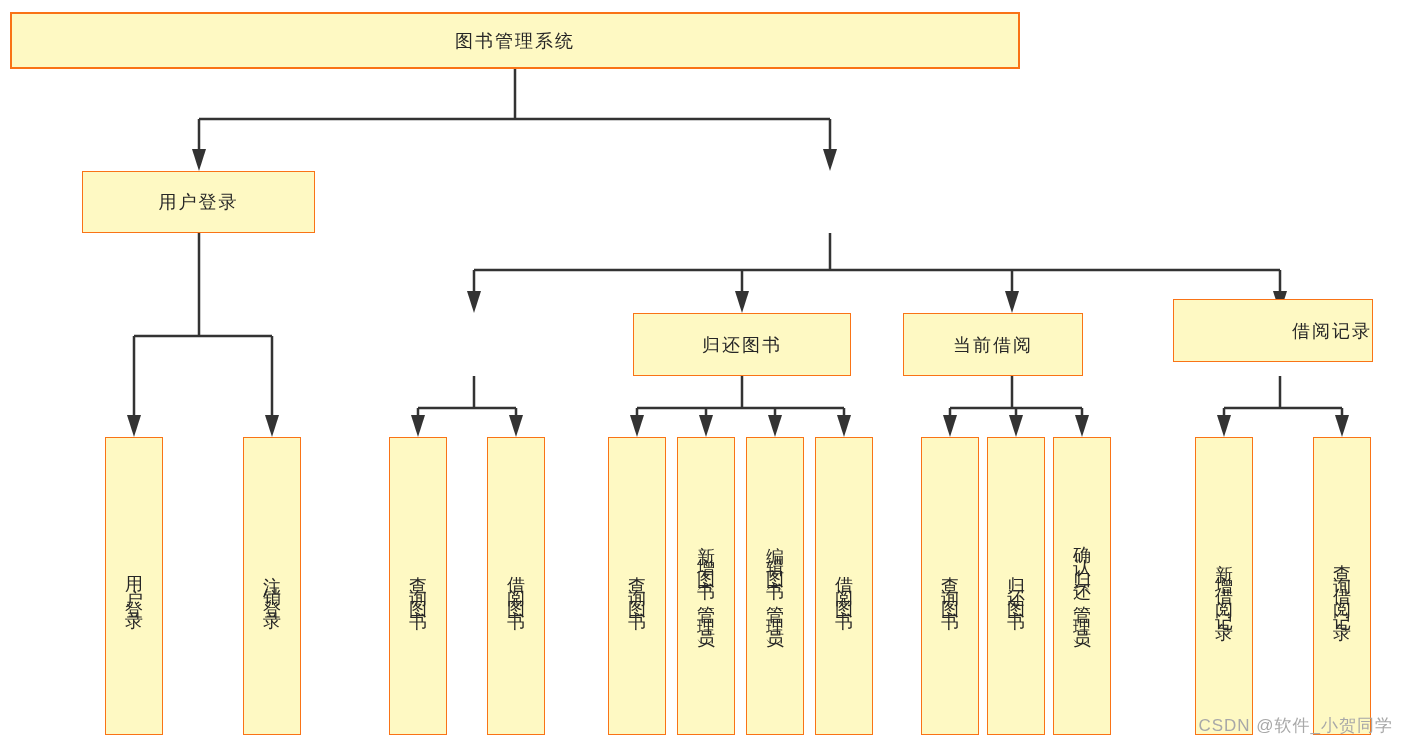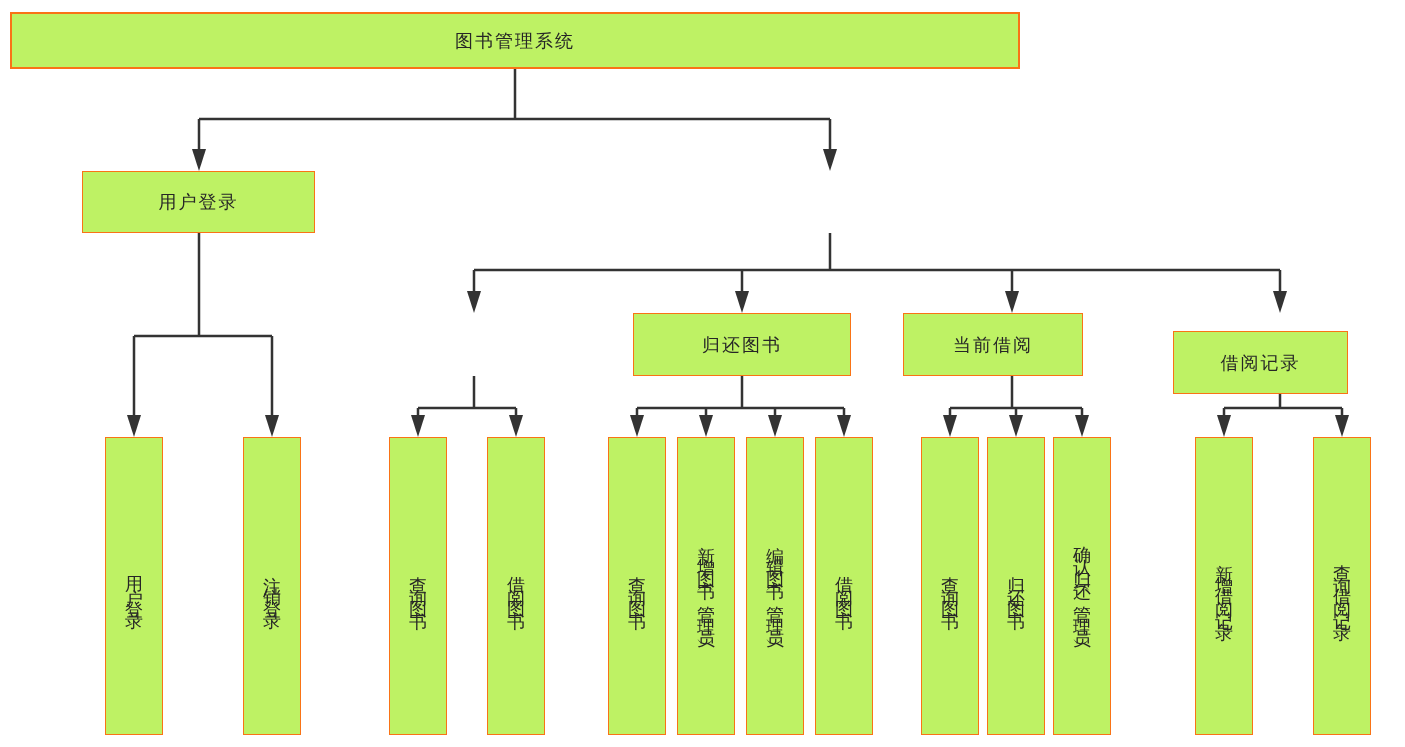--- a/index.html
+++ b/index.html
@@ -7,21 +7,21 @@
     position:relative;
     width:1405px;height:747px;
     background:#ffffff;
     font-family:"Liberation Sans","DejaVu Sans",sans-serif;
     color:#262626;
     overflow:hidden;
   }
   .node{
     position:absolute;
     box-sizing:border-box;
-    background:#bef264;
+    background:#fef9c3;
     border:1px solid #f97316;
     display:flex;
     align-items:center;
     justify-content:center;
   }
   .node .h-label{
     font-size:18px;
     letter-spacing:2px;
     line-height:1;
     white-space:nowrap;
@@ -36,21 +36,21 @@
   }
   
   .n-root{left:10px;top:12px;width:1010px;height:57px;}
   
   .n-user{left:82px;top:171px;width:233px;height:62px;}
   .n-mgmt{left:712px;top:171px;width:235px;height:62px;}
   
   .n-recommend{left:362px;top:313px;width:225px;height:63px;}
   .n-borrow{left:633px;top:313px;width:218px;height:63px;}
   .n-current{left:903px;top:313px;width:180px;height:63px;font-family:Liberation Serif, serif;}
-  .n-records{left:1173px;top:331px;width:175px;height:63px;}
+  .n-records{left:1173px;top:299px;width:200px;height:63px;justify-content:flex-end;}
   
   .leaf{top:437px;width:58px;height:298px;}
   .l-1a{left:105px;}  .l-1b{left:243px;}
   .l-2a{left:389px;}  .l-2b{left:487px;}
   .l-3a{left:608px;}  .l-3b{left:677px;}  .l-3c{left:746px;}  .l-3d{left:815px;}
   .l-4a{left:921px;}  .l-4b{left:987px;}  .l-4c{left:1053px;}
   .l-5a{left:1195px;} .l-5b{left:1313px;}
   
   #wires{position:absolute;left:0;top:0;width:1405px;height:747px;}
   #wires path{stroke:#333333;stroke-width:2.5;fill:none;}
@@ -170,14 +170,15 @@
     <span class="v-label">确认归还（管理员）</span>
   </div>
 
   <div class="node leaf l-5a">
     <span class="v-label">新增借阅记录</span>
   </div>
   <div class="node leaf l-5b">
     <span class="v-label">查询借阅记录</span>
   </div>
 
+  <div class="watermark">CSDN @软件_小贺同学</div>
 
 </div>
 
 </body></html>

